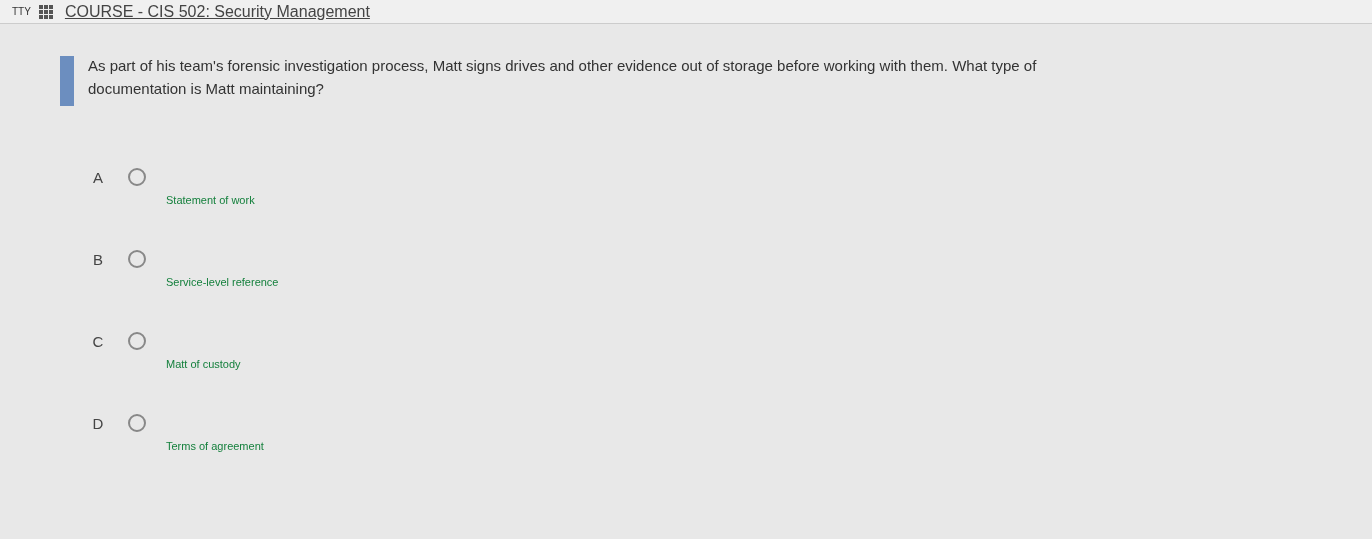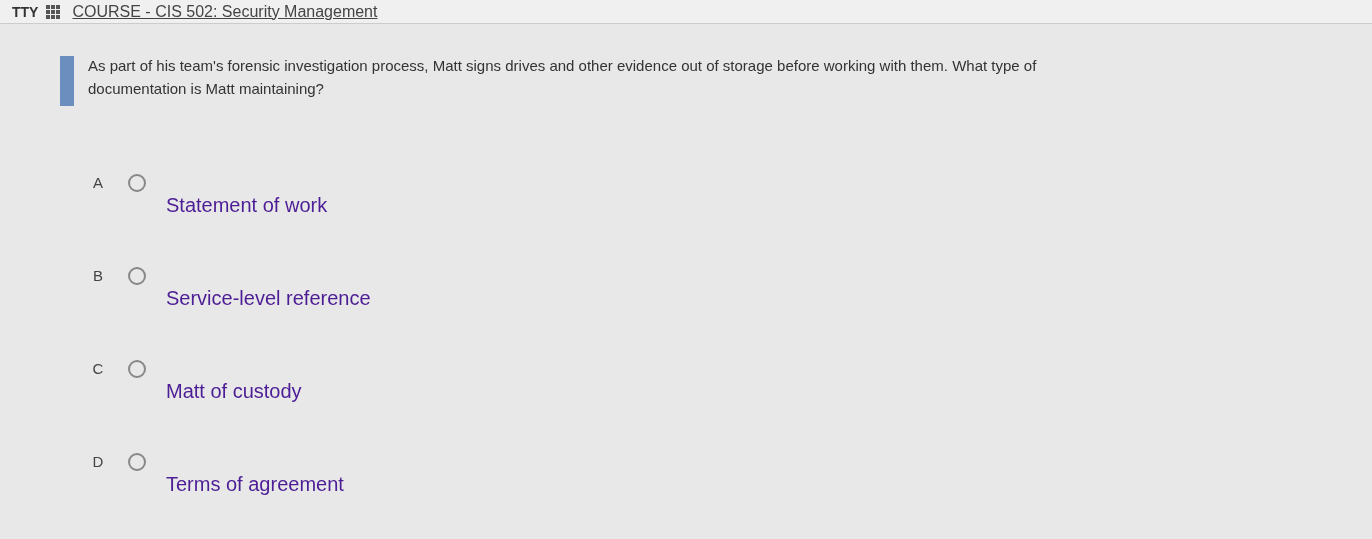--- a/index.html
+++ b/index.html
@@ -25,23 +25,23 @@
       height: 24px;
     }
 
     .top-bar-left {
       display: flex;
       align-items: center;
       gap: 8px;
     }
 
     .tty-label {
-      font-size: 14px;
+      font-size: 10px;
       color: #333;
-      font-weight: bold;
+      font-weight: normal;
     }
 
     .grid-icon {
       display: grid;
       grid-template-columns: repeat(3, 4px);
       grid-template-rows: repeat(3, 4px);
       gap: 1px;
     }
 
     .grid-dot {
@@ -110,22 +110,22 @@
       width: 18px;
       height: 18px;
       border-radius: 50%;
       border: 2px solid #888;
       background-color: transparent;
       display: inline-block;
       flex-shrink: 0;
     }
 
     .option-text {
-      font-size: 20px;
-      color: #4c1d95;
+      font-size: 11px;
+      color: #15803d;
       margin-top: 46px;
     }
   </style>
 </head>
 <body>
 
 <div class="top-bar">
   <div class="top-bar-left">
     <span class="tty-label">TTY</span>
     <div class="grid-icon">

